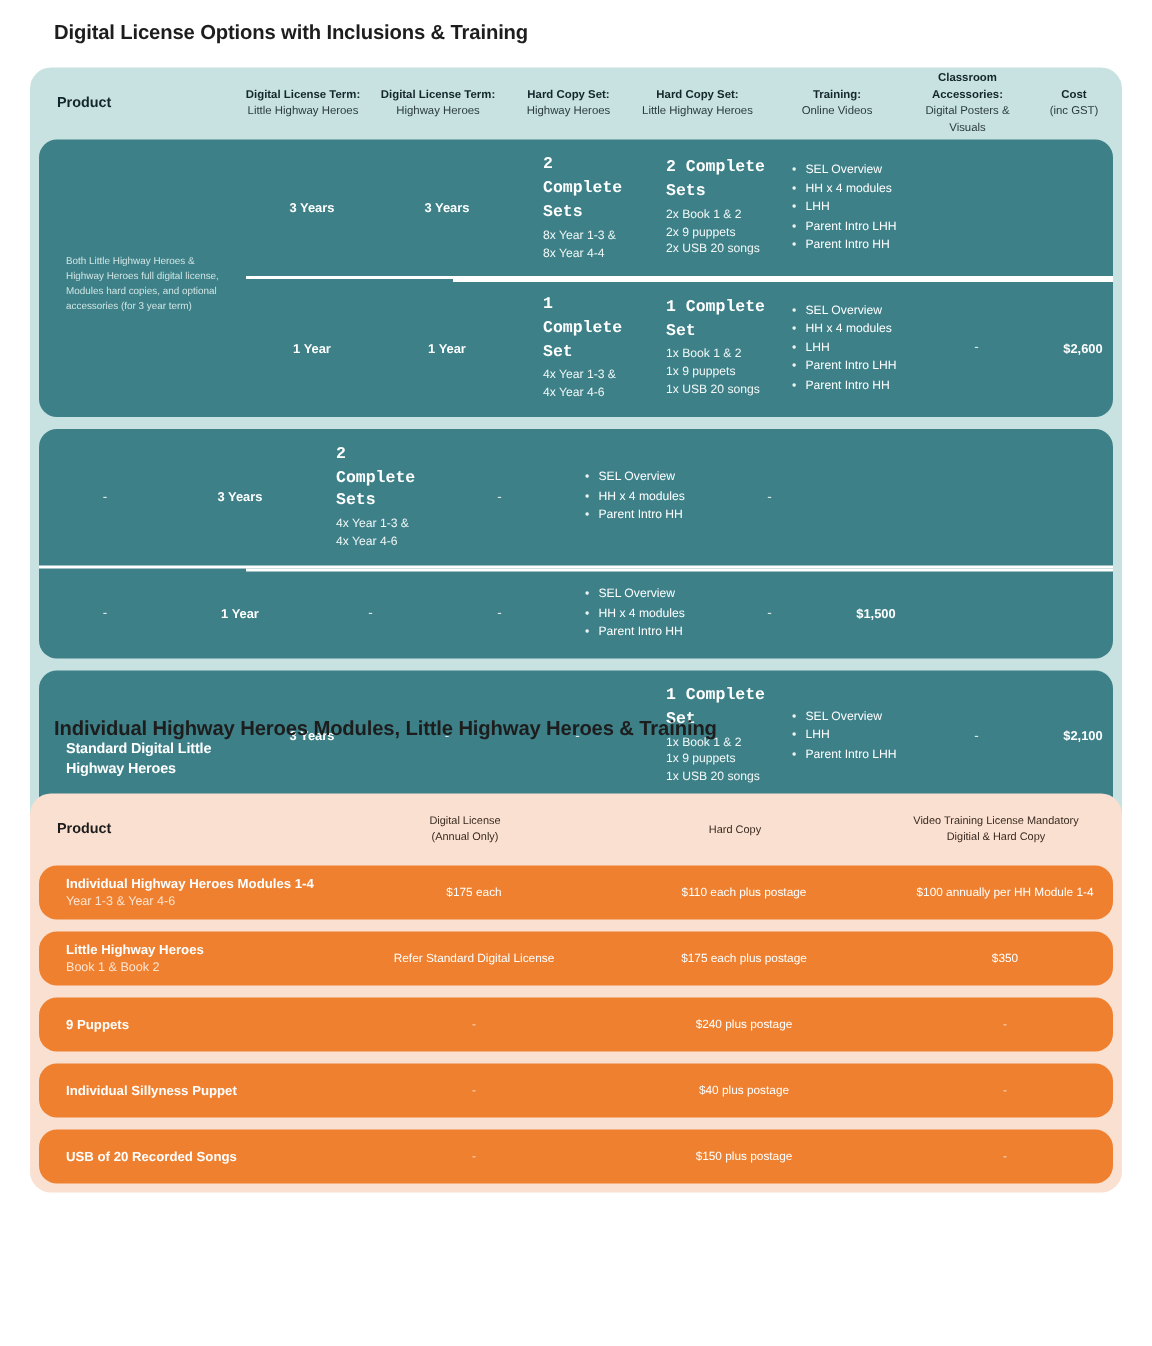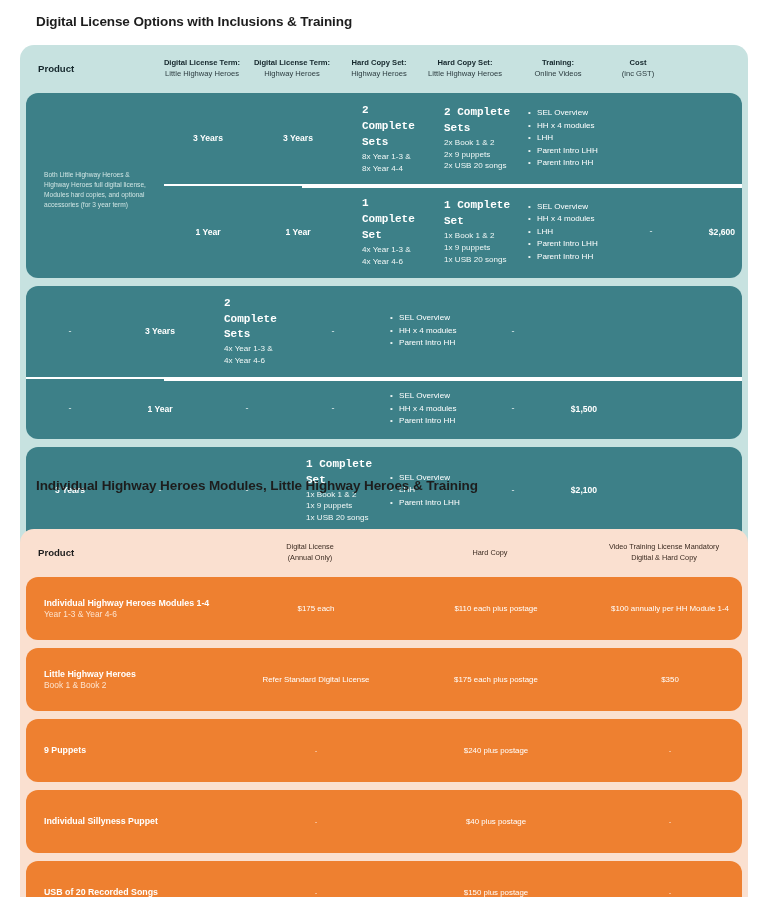--- a/index.html
+++ b/index.html
@@ -162,21 +162,21 @@
     font-size: 9.6px;
     font-weight: bold;
     color: #1d1d1d;
   }
   .orow {
     display: flex;
     align-items: center;
     background: #ee8030;
     border-radius: 12px;
     margin: 0 6px 8px 6px;
-    height: 63px;
+    height: 36px;
   }
   .orow:last-child { margin-bottom: 0; }
   .ocell {
     text-align: center;
     color: #ffffff;
     font-size: 7.9px;
     line-height: 1.45;
   }
   .ocell.left {
     text-align: left;
@@ -195,20 +195,21 @@
 <div class="section-title" style="position:absolute; left:0; top:14px;">Digital License Options with Inclusions &amp; Training</div>
 
 <div class="teal-wrap" id="teal-wrap" style="top:45px;">
   <div class="teal-head" id="teal-head">
       <div class="th product" style="width: 138px; flex: 0 0 138px;">Product</div>
       <div class="th" style="width: 88px; flex: 0 0 88px;"><b>Digital License Term:</b><span>Little Highway Heroes</span></div>
       <div class="th" style="width: 92px; flex: 0 0 92px;"><b>Digital License Term:</b><span>Highway Heroes</span></div>
       <div class="th" style="width: 82px; flex: 0 0 82px;"><b>Hard Copy Set:</b><span>Highway Heroes</span></div>
       <div class="th" style="width: 90px; flex: 0 0 90px;"><b>Hard Copy Set:</b><span>Little Highway Heroes</span></div>
       <div class="th" style="width: 96px; flex: 0 0 96px;"><b>Training:</b><span>Online Videos</span></div>
+      <div class="th" style="width: 78px; flex: 0 0 78px;"><b>Classroom Accessories:</b><span>Digital Posters &amp; Visuals</span></div>
       <div class="th" style="width: 64px; flex: 0 0 64px;"><b>Cost</b><span>(inc GST)</span></div>
     </div>
   <div id="teal-groups">
       <div class="group">
         <div style="display: flex;">
           <div class="prodcell" style="flex: 0 0 138px;">
             <div class="prod-desc">Both Little Highway Heroes &amp; Highway Heroes full digital license, Modules hard copies, and optional accessories (for 3 year term)</div>
           </div>
           <div style="flex: 1 1 auto;">
             <div class="grow" style="min-height: 62px;">
@@ -330,20 +331,24 @@
               </div>
               <div class="cell cost" style="flex: 0 0 64px;">
                 <b>$1,500</b>
               </div>
             </div>
           </div>
         </div>
       </div>
       <div class="group">
         <div style="display: flex;">
+          <div class="prodcell" style="flex: 0 0 138px;">
+            <div class="prod-title">Standard Digital Little Highway Heroes</div>
+            <div class="prod-desc">Little Highway Heroes digital, trainings</div>
+          </div>
           <div style="flex: 1 1 auto;">
             <div class="grow" style="min-height: 62px;">
               <div class="cell" style="flex: 0 0 88px;">
                 <span style="font-weight: bold; font-size: 8.6px;">3 Years</span>
               </div>
               <div class="cell" style="flex: 0 0 92px;">
                 <span class="dash">-</span>
               </div>
               <div class="cell" style="flex: 0 0 82px;">
                 <span class="dash">-</span>

